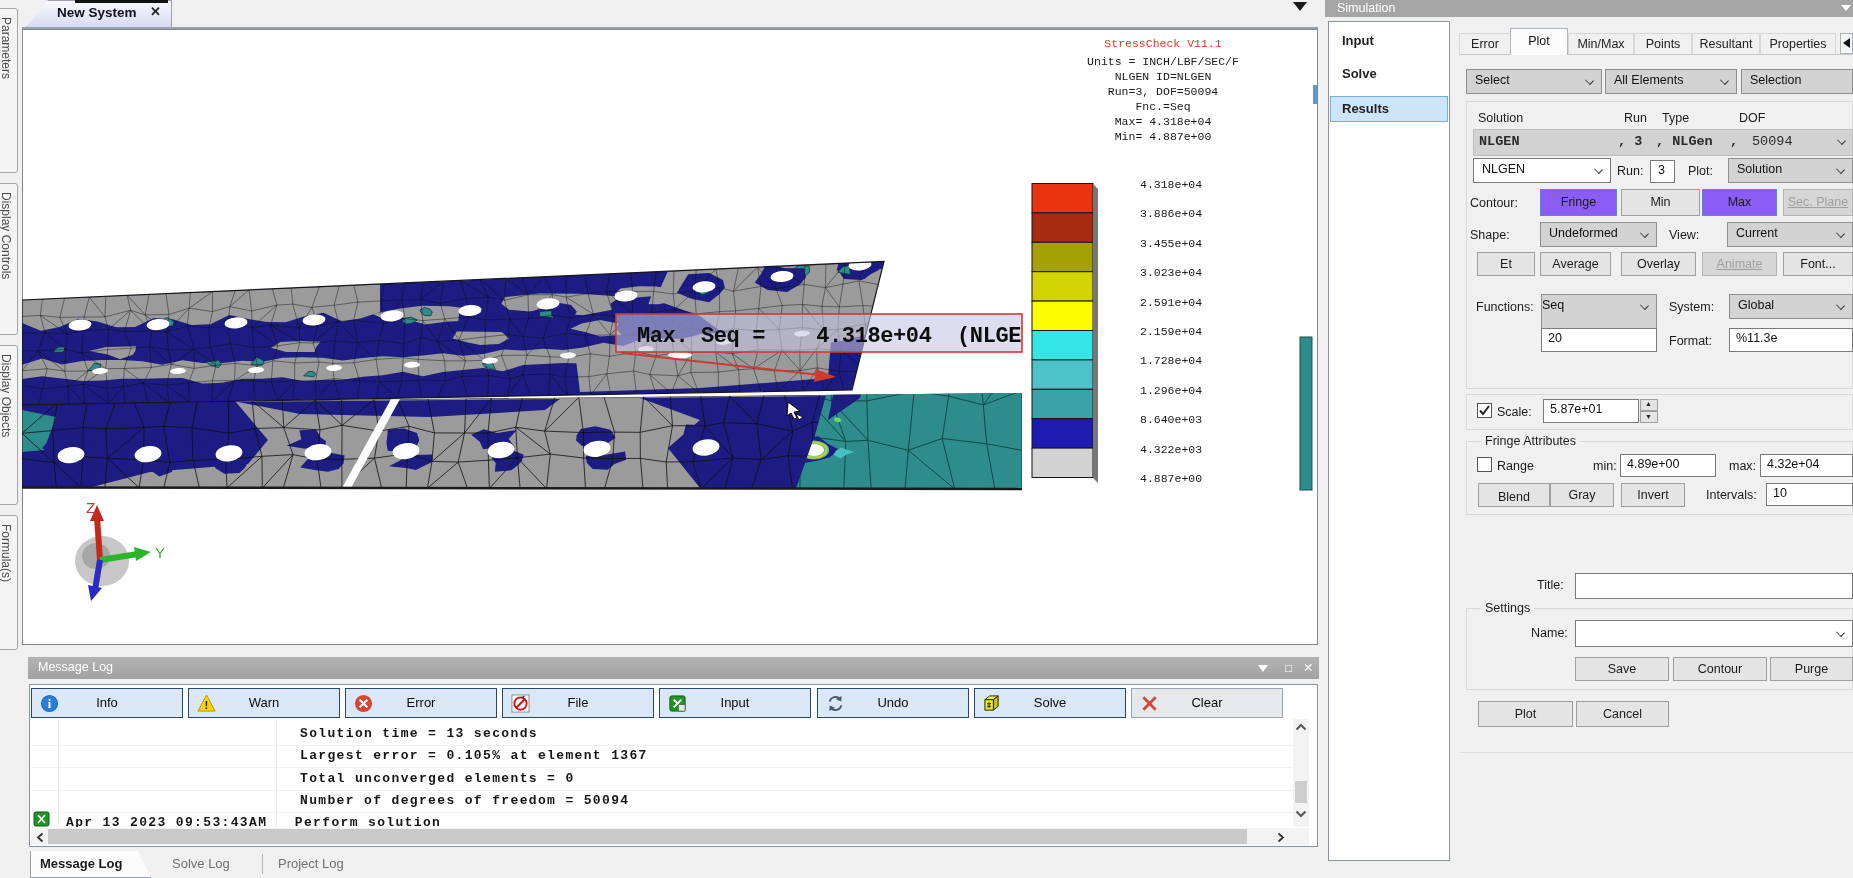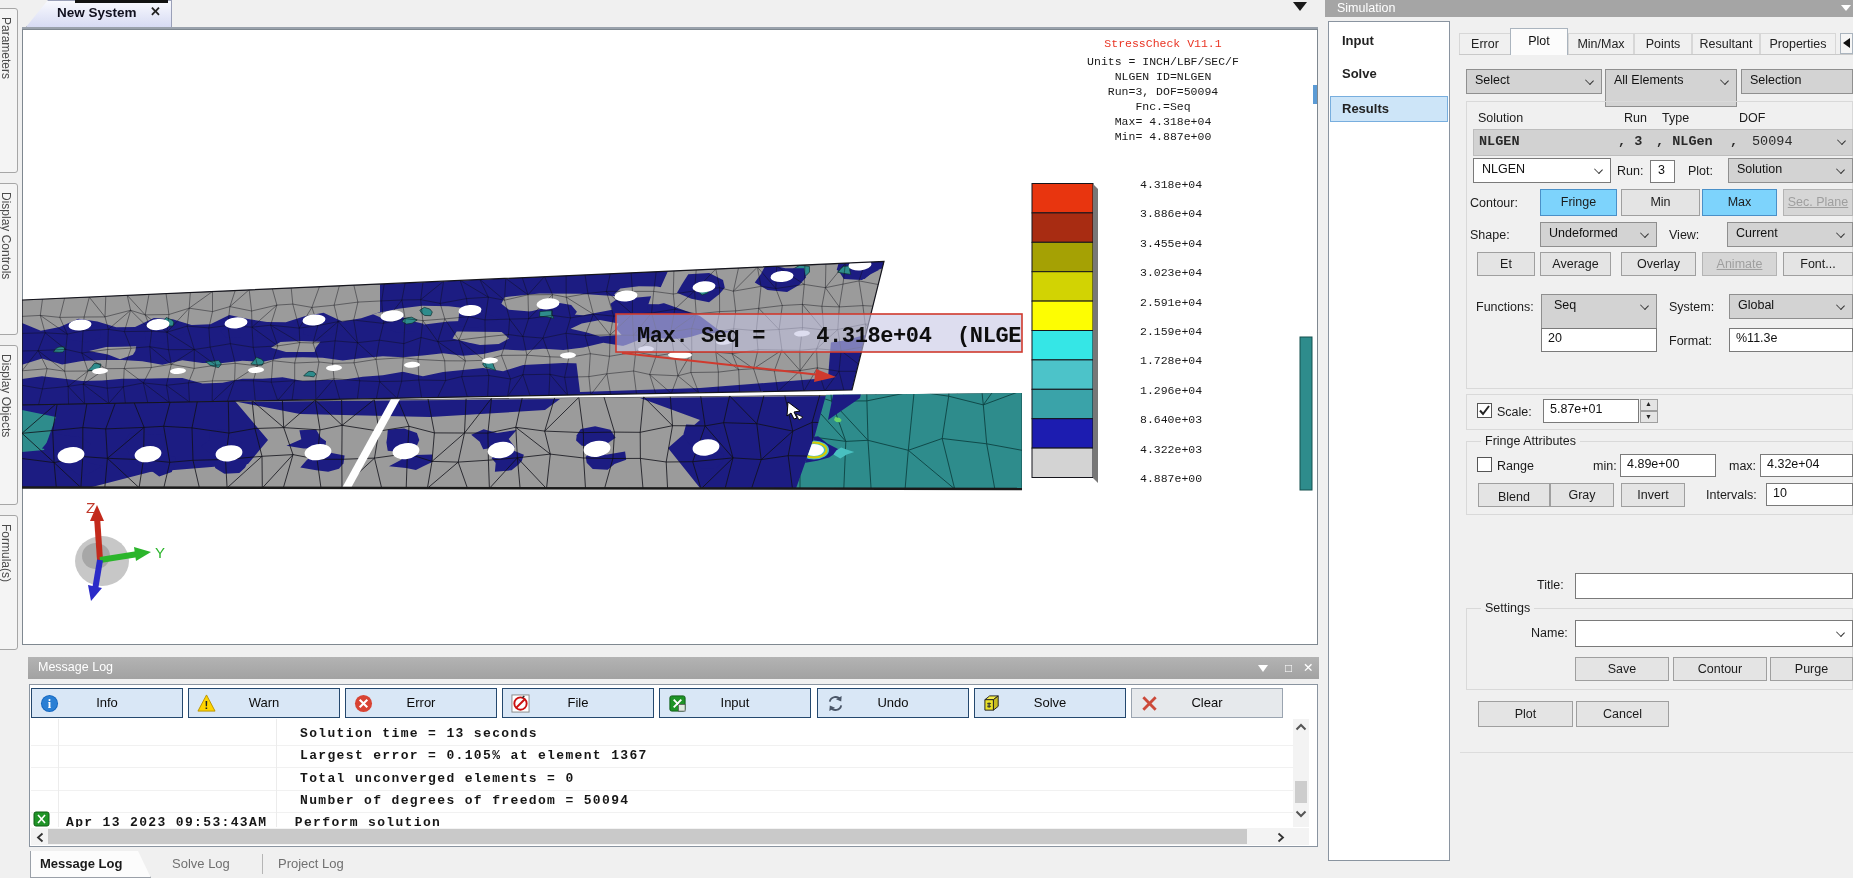--- a/index.html
+++ b/index.html
@@ -9,21 +9,21 @@
 .combo { position:absolute; background:#d3d3d3; border:1px solid #8f8f8f;
   font-size:12.5px; color:#111; padding:3px 0 0 8px; }
 .combo .chev, .comboW .chev { position:absolute; right:8px; top:7px; width:7px; height:7px;
   border-right:1.6px solid #333; border-bottom:1.6px solid #333; transform:rotate(45deg) scale(1,0.8); }
 .comboW { position:absolute; background:#fff; border:1px solid #7a7a7a;
   font-size:12.5px; color:#111; padding:3px 0 0 8px; }
 .inpW { position:absolute; background:#fff; border:1px solid #7a7a7a;
   font-size:12.5px; color:#111; padding:2px 0 0 6px; }
 .btn { position:absolute; background:#e4e4e4; border:1px solid #9f9f9f;
   font-size:12.5px; color:#1b1b1b; text-align:center; }
-.btnB { position:absolute; background:#7dd3fc; border:1px solid #4a90c8;
+.btnB { position:absolute; background:#8b5cf6; border:1px solid #4a90c8;
   font-size:12.5px; color:#1b1b1b; text-align:center; }
 .btnD { position:absolute; background:#d6d6d6; border:1px solid #b4b4b4;
   font-size:12.5px; color:#9f9f9f; text-align:center;text-decoration:underline; }
 .gbox { position:absolute; border:1px solid #d9d9d9; }
 .mono { font-family:"Liberation Mono",monospace; }
 .mleg { font:11.5px "Liberation Mono",monospace; fill:#191919; }
 .mann { font:bold 22px "Liberation Mono",monospace; fill:#0d0d0d; letter-spacing:-0.4px; white-space:pre; }
 .vtab { position:absolute; left:-6px; width:24px; background:#f4f4f4;
   border:1px solid #a6a6a6; border-radius:3px; overflow:hidden; }
 .vtab span { position:absolute; left:4px; top:8px; writing-mode:vertical-rl;
@@ -353,21 +353,21 @@
 <div class="rtab" style="left:1459px;width:52px">Error</div>
 <div class="rtab" style="left:1568px;width:66px">Min/Max</div>
 <div class="rtab" style="left:1634px;width:58px">Points</div>
 <div class="rtab" style="left:1692px;width:68px">Resultant</div>
 <div class="rtab" style="left:1760px;width:76px">Properties</div>
 <div class="abs" style="left:1459px;top:54px;width:394px;height:1px;background:#c9c9c9"></div>
 <div class="abs" style="left:1510px;top:28px;width:58px;height:27px;background:#fcfcfc;border:1px solid #aab4be;border-bottom:none;font-size:12.5px;color:#111;text-align:center;padding-top:5px">Plot</div>
 <div class="abs" style="left:1840px;top:33px;width:13px;height:21px;background:#f5f5f5;border:1px solid #aab4be"></div>
 <div class="abs" style="left:1843px;top:38px;width:0;height:0;border-top:5px solid transparent;border-bottom:5px solid transparent;border-right:7px solid #111"></div>
 <div class="combo" style="left:1466px;top:69px;width:136px;height:25px;font-size:12.5px;padding-left:8px">Select<span class="chev"></span></div>
-<div class="combo" style="left:1605px;top:69px;width:132px;height:38px;font-size:12.5px;padding-left:8px">All Elements<span class="chev"></span></div>
+<div class="combo" style="left:1605px;top:69px;width:132px;height:25px;font-size:12.5px;padding-left:8px">All Elements<span class="chev"></span></div>
 <div class="combo" style="left:1741px;top:69px;width:112px;height:25px;font-size:12.5px;padding-left:8px">Selection</div>
 <div class="gbox" style="left:1466px;top:101px;width:387px;height:288px"></div>
 <div class="abs lab" style="left:1478px;top:111px">Solution</div>
 <div class="abs lab" style="left:1624px;top:111px">Run</div>
 <div class="abs lab" style="left:1662px;top:111px">Type</div>
 <div class="abs lab" style="left:1739px;top:111px">DOF</div>
 <div class="abs" style="left:1473px;top:129px;width:380px;height:27px;background:#d2d2d2;border:1px solid #bdbdbd"></div>
 <div class="abs mono" style="left:1479px;top:134px;font-size:13.5px;font-weight:bold;color:#2a2a2a">NLGEN</div>
 <div class="abs mono" style="left:1618px;top:134px;font-size:13.5px;font-weight:bold;color:#2a2a2a">, 3</div>
 <div class="abs mono" style="left:1656px;top:134px;font-size:13.5px;font-weight:bold;color:#2a2a2a">, NLGen</div>
@@ -387,21 +387,21 @@
 <div class="abs lab" style="left:1470px;top:228px">Shape:</div>
 <div class="combo" style="left:1540px;top:222px;width:117px;height:25px;font-size:12.5px;padding-left:8px">Undeformed<span class="chev"></span></div>
 <div class="abs lab" style="left:1669px;top:228px">View:</div>
 <div class="combo" style="left:1727px;top:222px;width:126px;height:25px;font-size:12.5px;padding-left:8px">Current<span class="chev"></span></div>
 <div class="btn" style="left:1477px;top:252px;width:58px;height:24px;padding-top:4px">Et</div>
 <div class="btn" style="left:1540px;top:252px;width:71px;height:24px;padding-top:4px">Average</div>
 <div class="btn" style="left:1621px;top:252px;width:75px;height:24px;padding-top:4px">Overlay</div>
 <div class="btnD" style="left:1702px;top:252px;width:75px;height:24px;padding-top:4px">Animate</div>
 <div class="btn" style="left:1783px;top:252px;width:70px;height:24px;padding-top:4px">Font...</div>
 <div class="abs lab" style="left:1476px;top:300px">Functions:</div>
-<div class="combo" style="left:1541px;top:294px;width:116px;height:40px;font-size:12.5px;padding-left:12px">Seq<span class="chev"></span></div>
+<div class="combo" style="left:1541px;top:294px;width:116px;height:40px;font-size:12.5px;padding-left:0">Seq<span class="chev"></span></div>
 <div class="abs lab" style="left:1669px;top:300px">System:</div>
 <div class="combo" style="left:1729px;top:294px;width:124px;height:25px;font-size:12.5px;padding-left:8px">Global<span class="chev"></span></div>
 <div class="abs lab" style="left:1544px;top:334px">Midsides:</div>
 <div class="inpW" style="left:1541px;top:328px;width:116px;height:24px">20</div>
 <div class="abs lab" style="left:1669px;top:334px">Format:</div>
 <div class="inpW" style="left:1729px;top:328px;width:124px;height:24px">%11.3e</div>
 <div class="gbox" style="left:1466px;top:394px;width:387px;height:36px"></div>
 <svg class="abs" style="left:1477px;top:403px" width="15" height="15" viewBox="0 0 15 15">
       <rect x="0.5" y="0.5" width="14" height="14" fill="#fff" stroke="#555"></rect>
       <path d="M3 7.5 L6 11 L12 3" fill="none" stroke="#222" stroke-width="2"></path>

